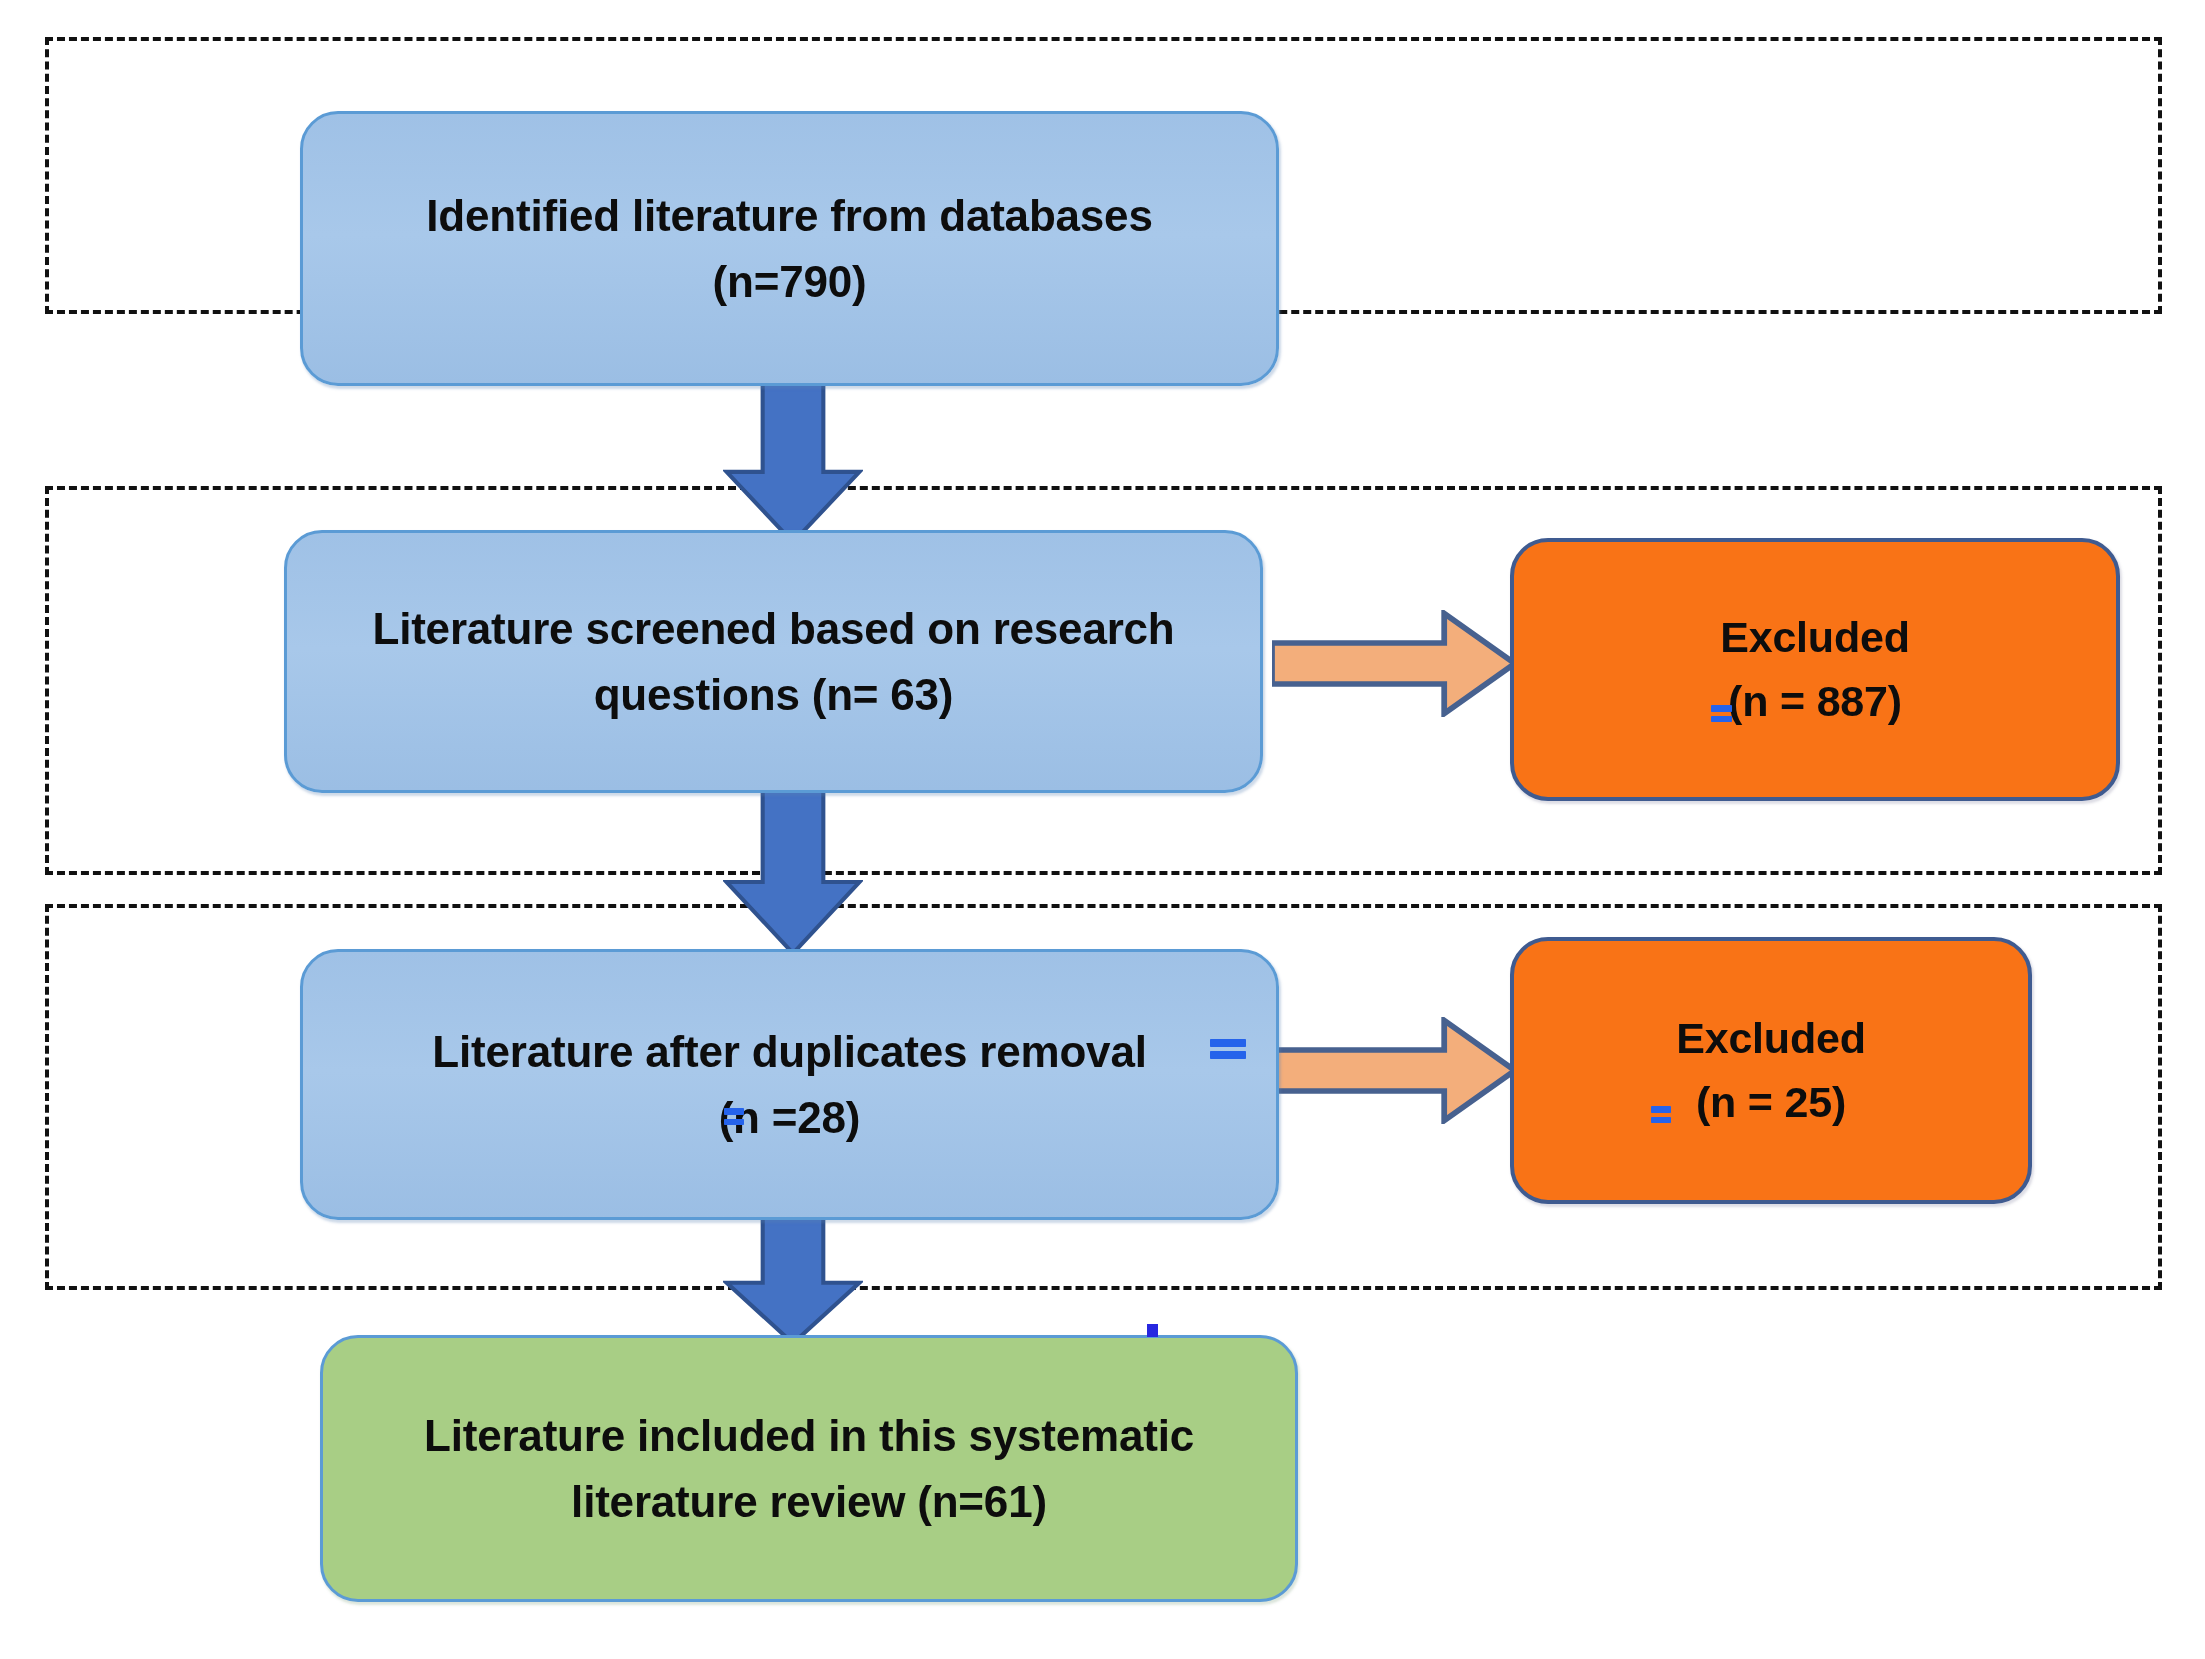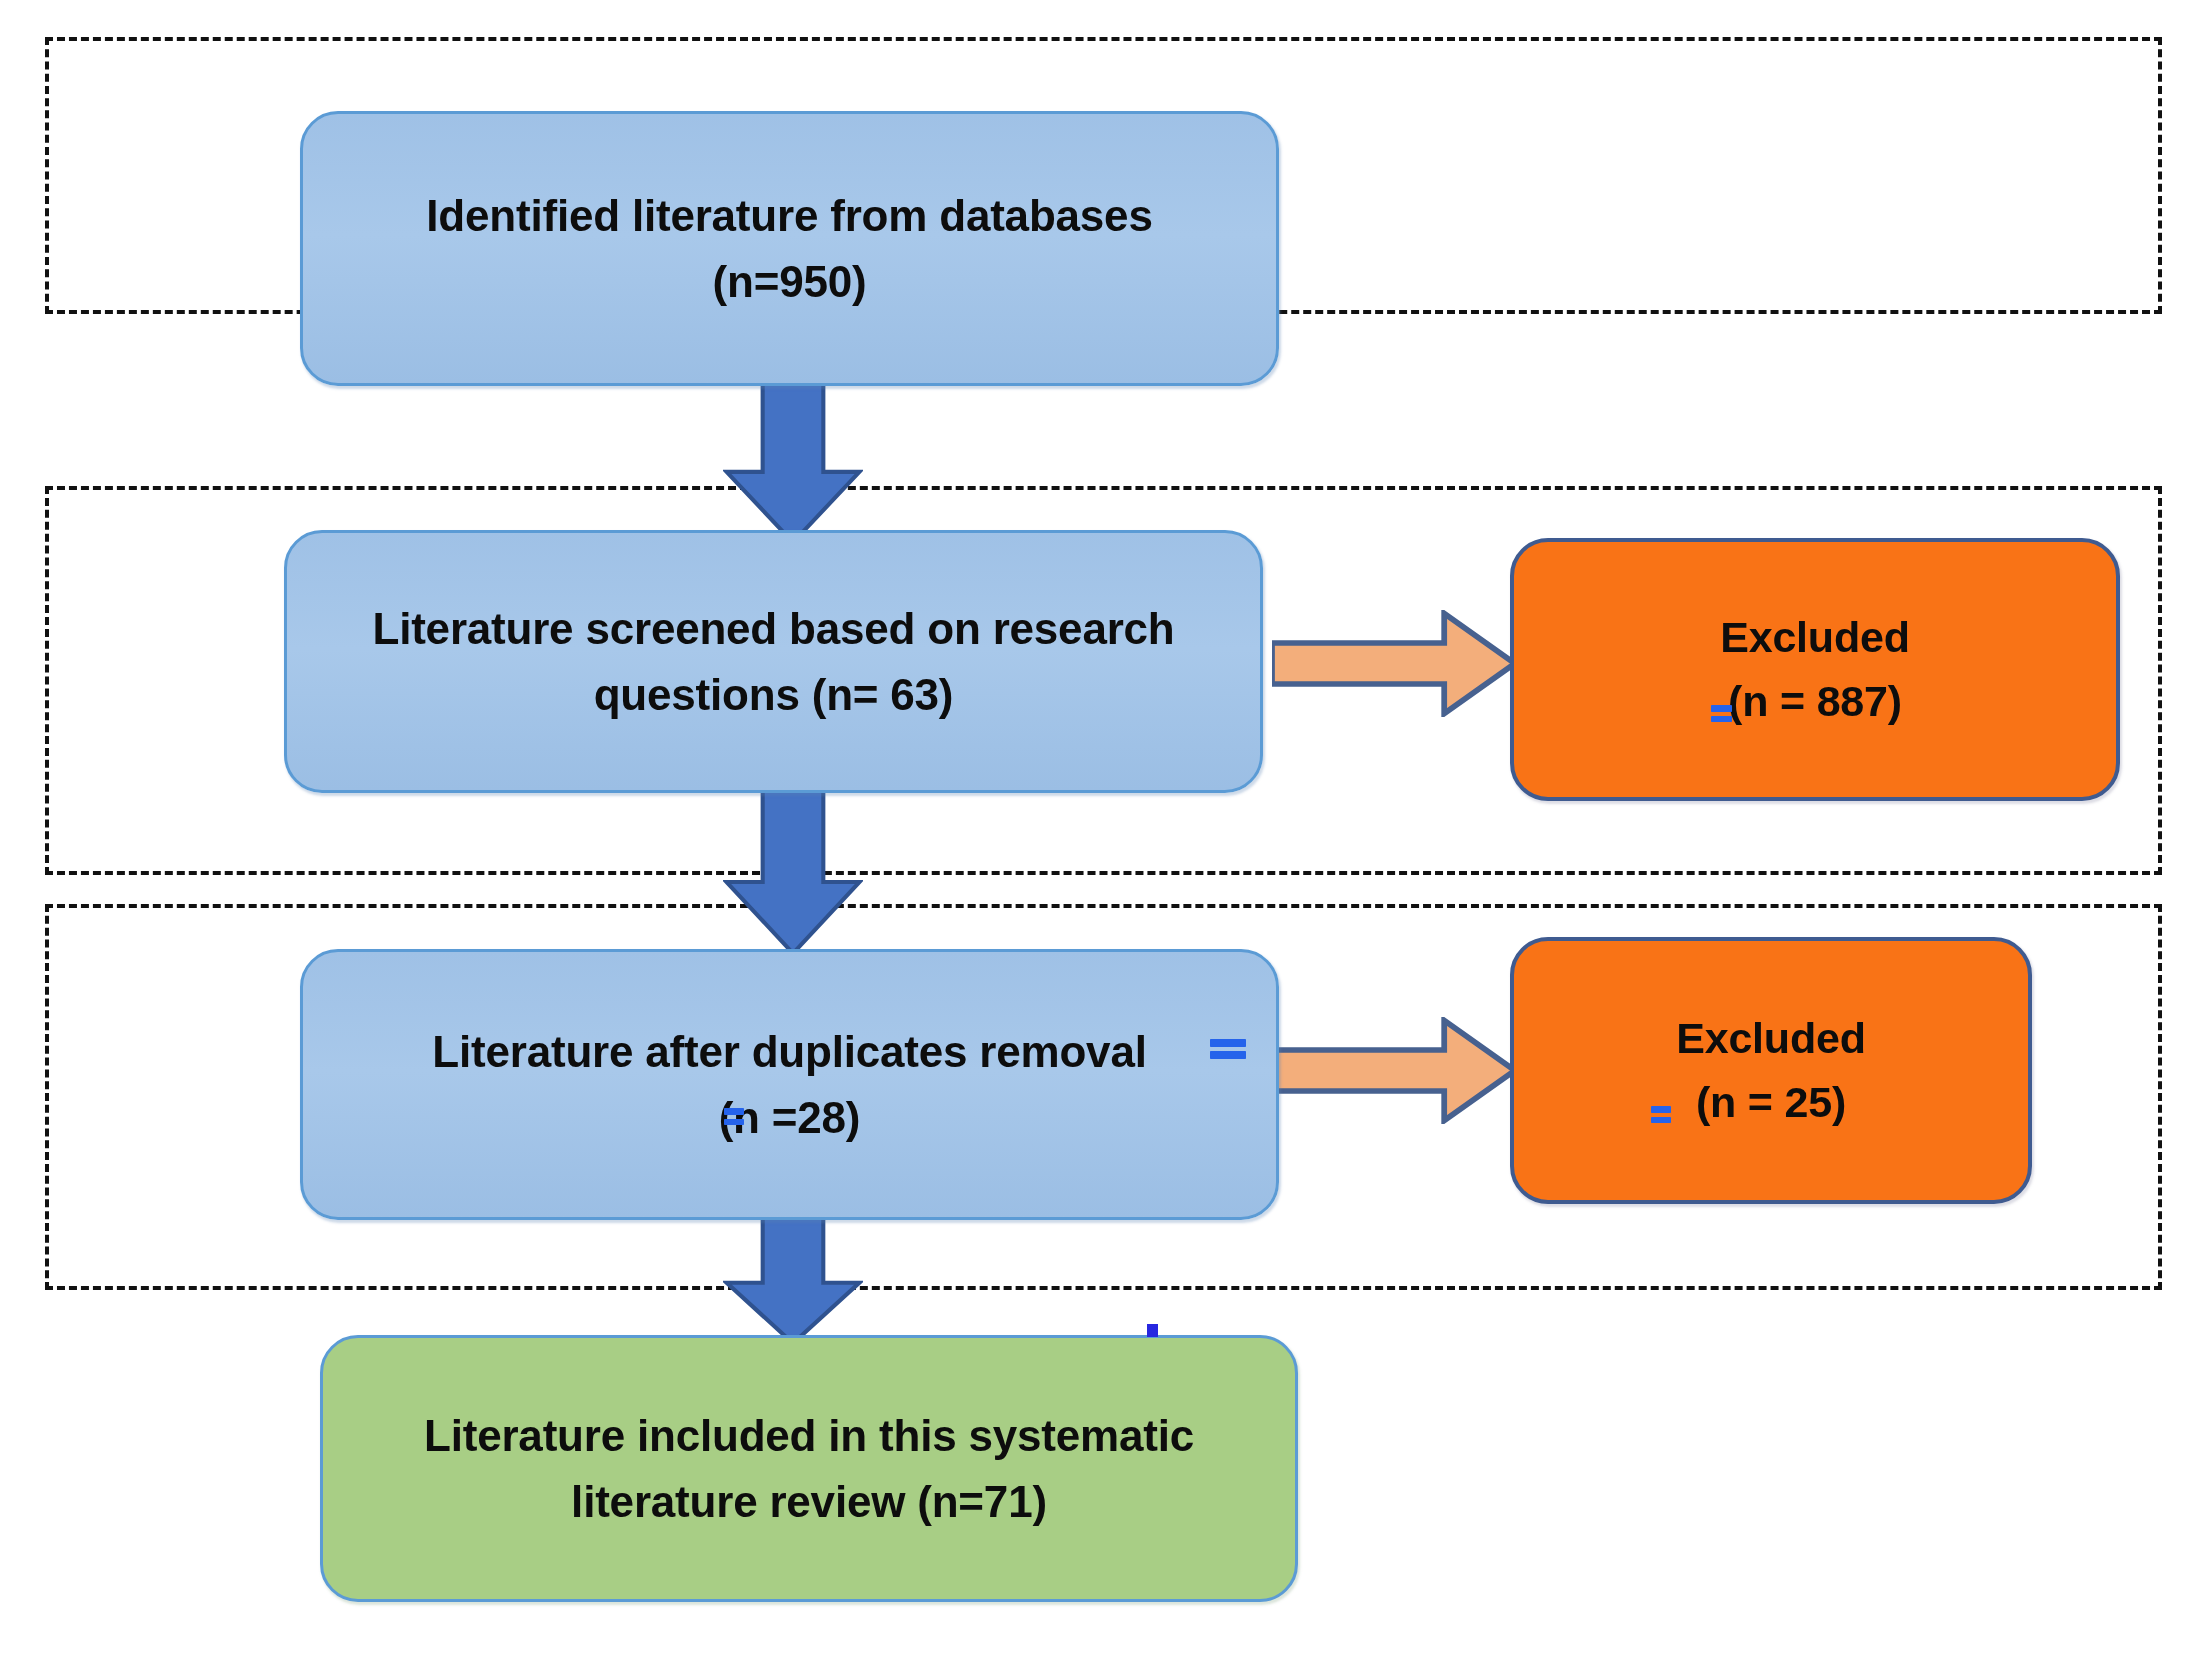--- a/index.html
+++ b/index.html
@@ -158,36 +158,36 @@
   </div>
 
   <div class="arrow-right" id="arrow-excl-2">
     <svg width="246" height="107" viewBox="0 0 300 130" xmlns="http://www.w3.org/2000/svg">
       <polygon points="0,40 210,40 210,4 296,65 210,126 210,90 0,90" fill="#F3AE7B" stroke="#47618F" stroke-width="7"></polygon>
     </svg>
   </div>
 
   <div class="node node-blue" id="node-identified">
     <span class="node-text">Identified literature from databases
-(n=950)</span>
+(n=790)</span>
   </div>
 
   <div class="node node-blue" id="node-screened">
     <span class="node-text">Literature screened based on research
 questions (n= 63)</span>
   </div>
 
   <div class="node node-blue" id="node-duplicates">
     <span class="node-text">Literature after duplicates removal
 (n =28)</span>
   </div>
 
   <div class="node node-green" id="node-included">
     <span class="node-text">Literature included in this systematic
-literature review (n=71)</span>
+literature review (n=61)</span>
   </div>
 
   <div class="node node-orange" id="node-excluded-screened">
     <span class="node-text">Excluded
 (n = 887)</span>
   </div>
 
   <div class="node node-orange" id="node-excluded-dupes">
     <span class="node-text">Excluded
 (n = 25)</span>

